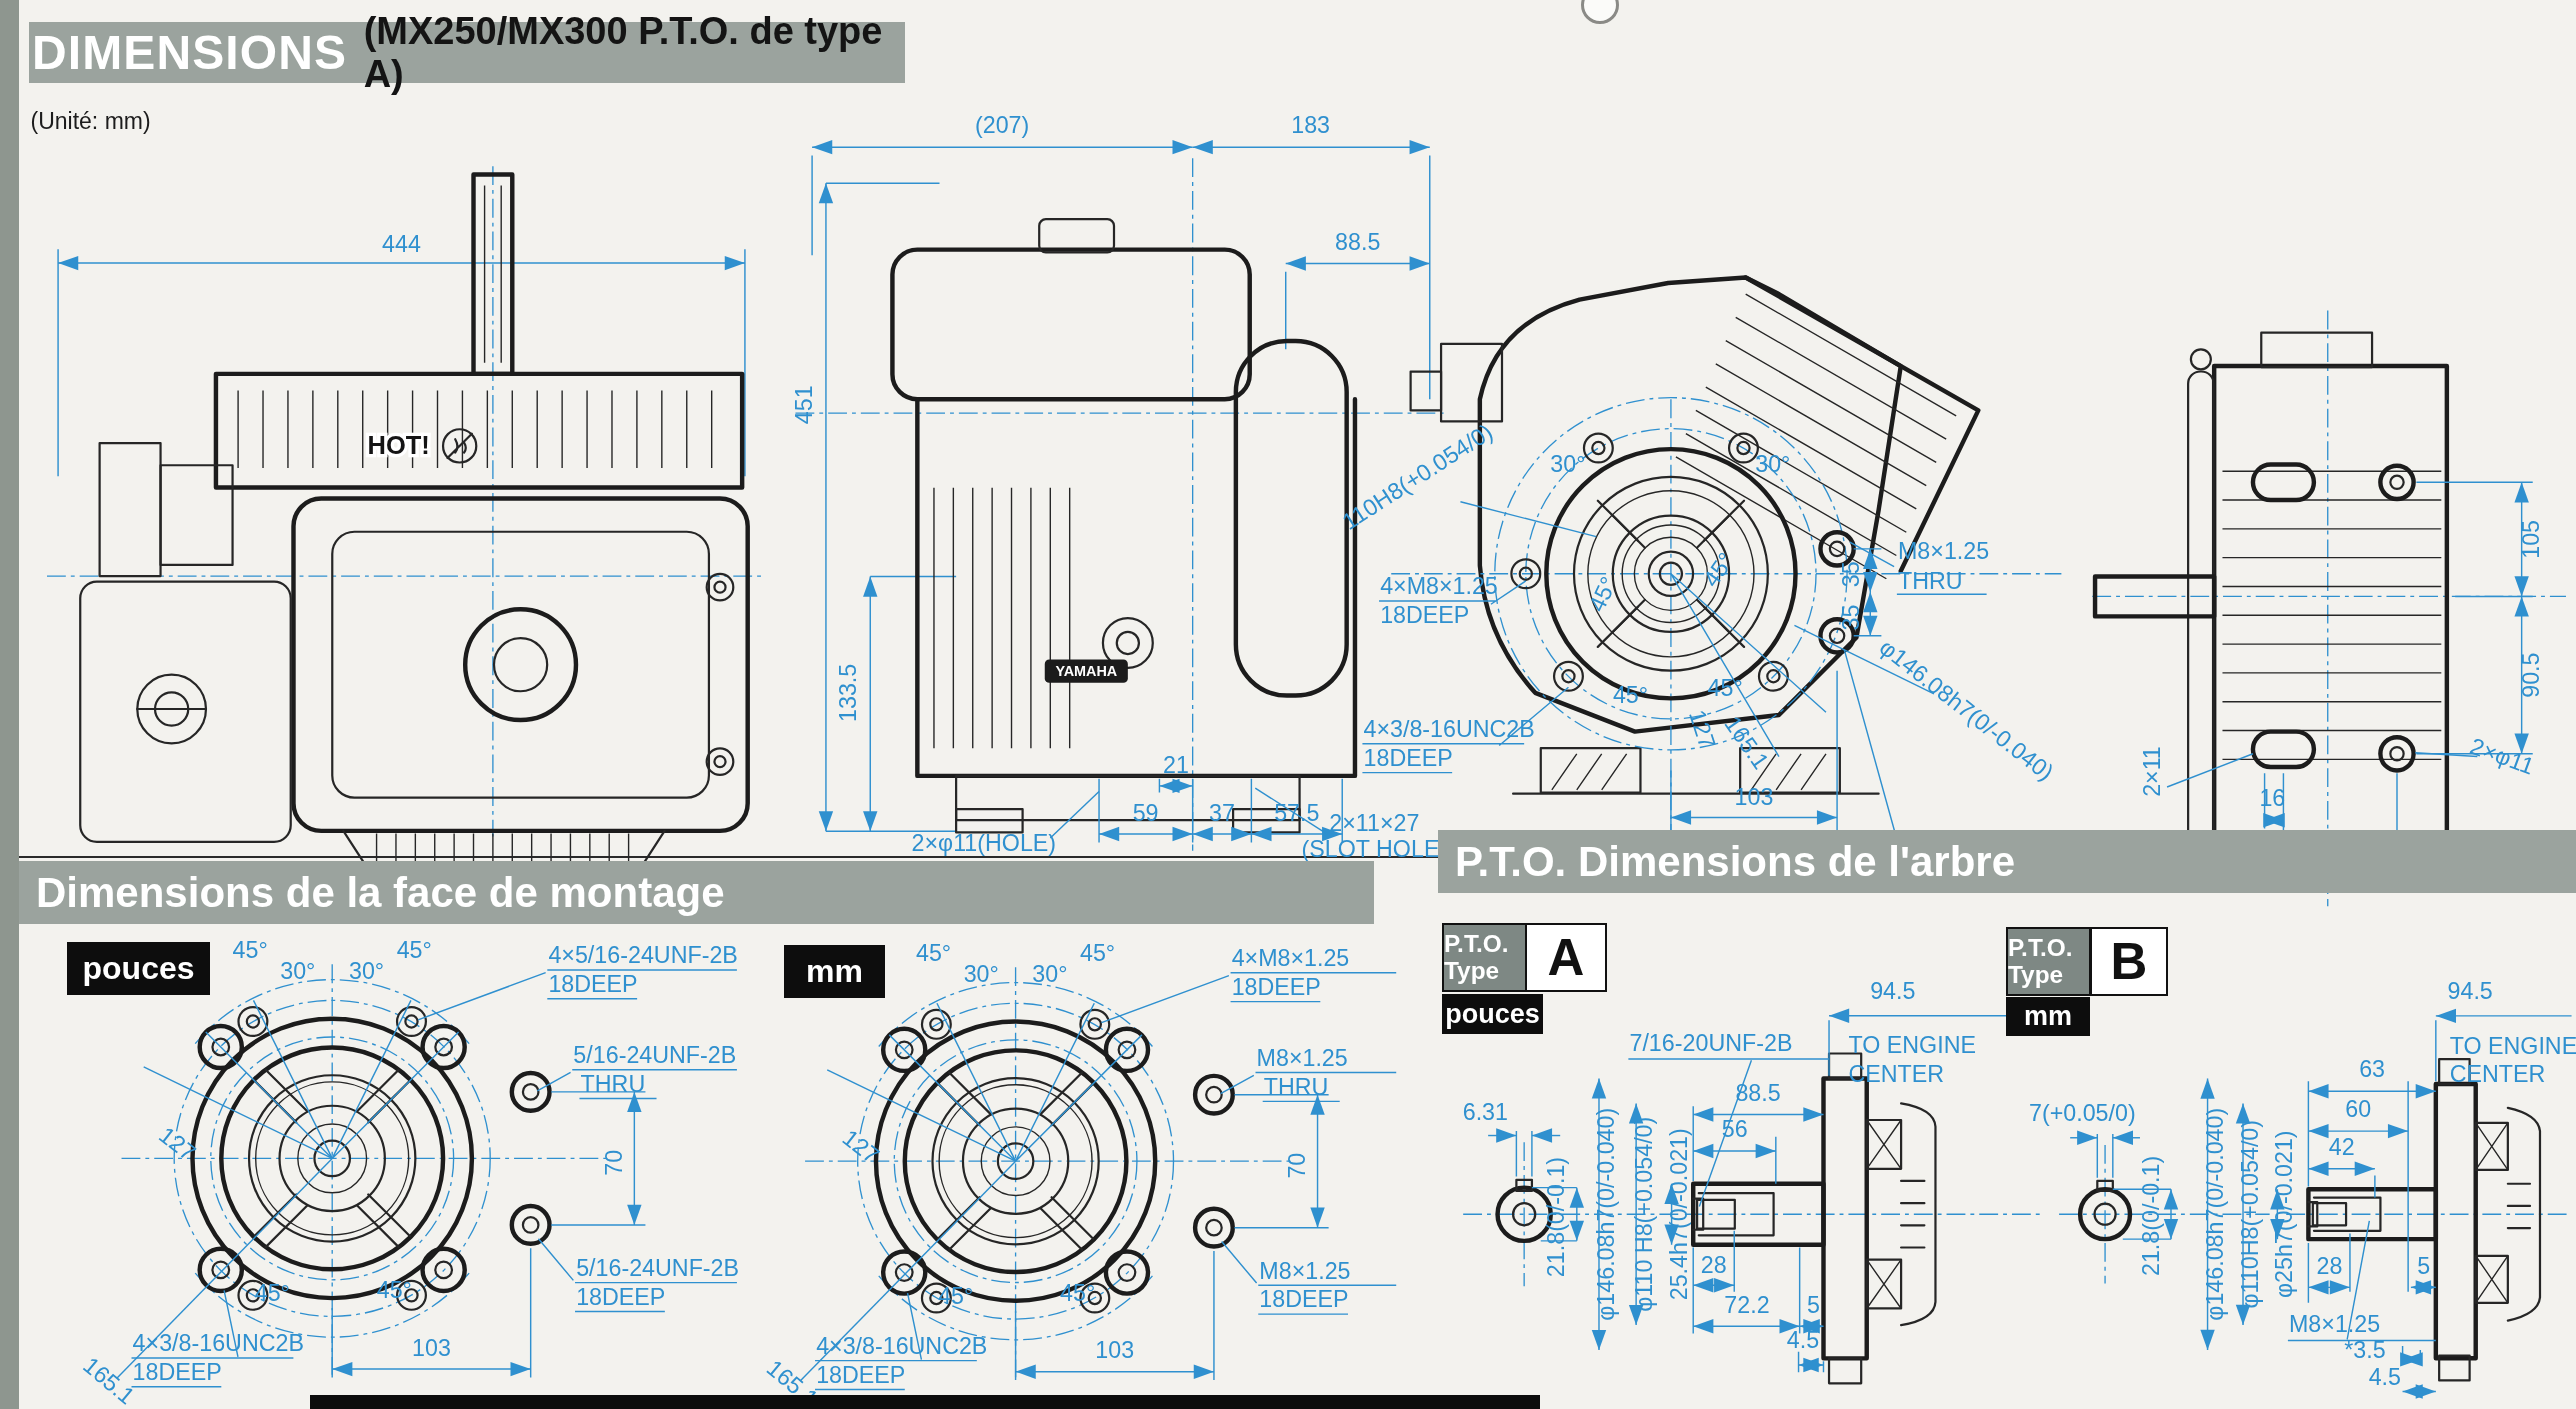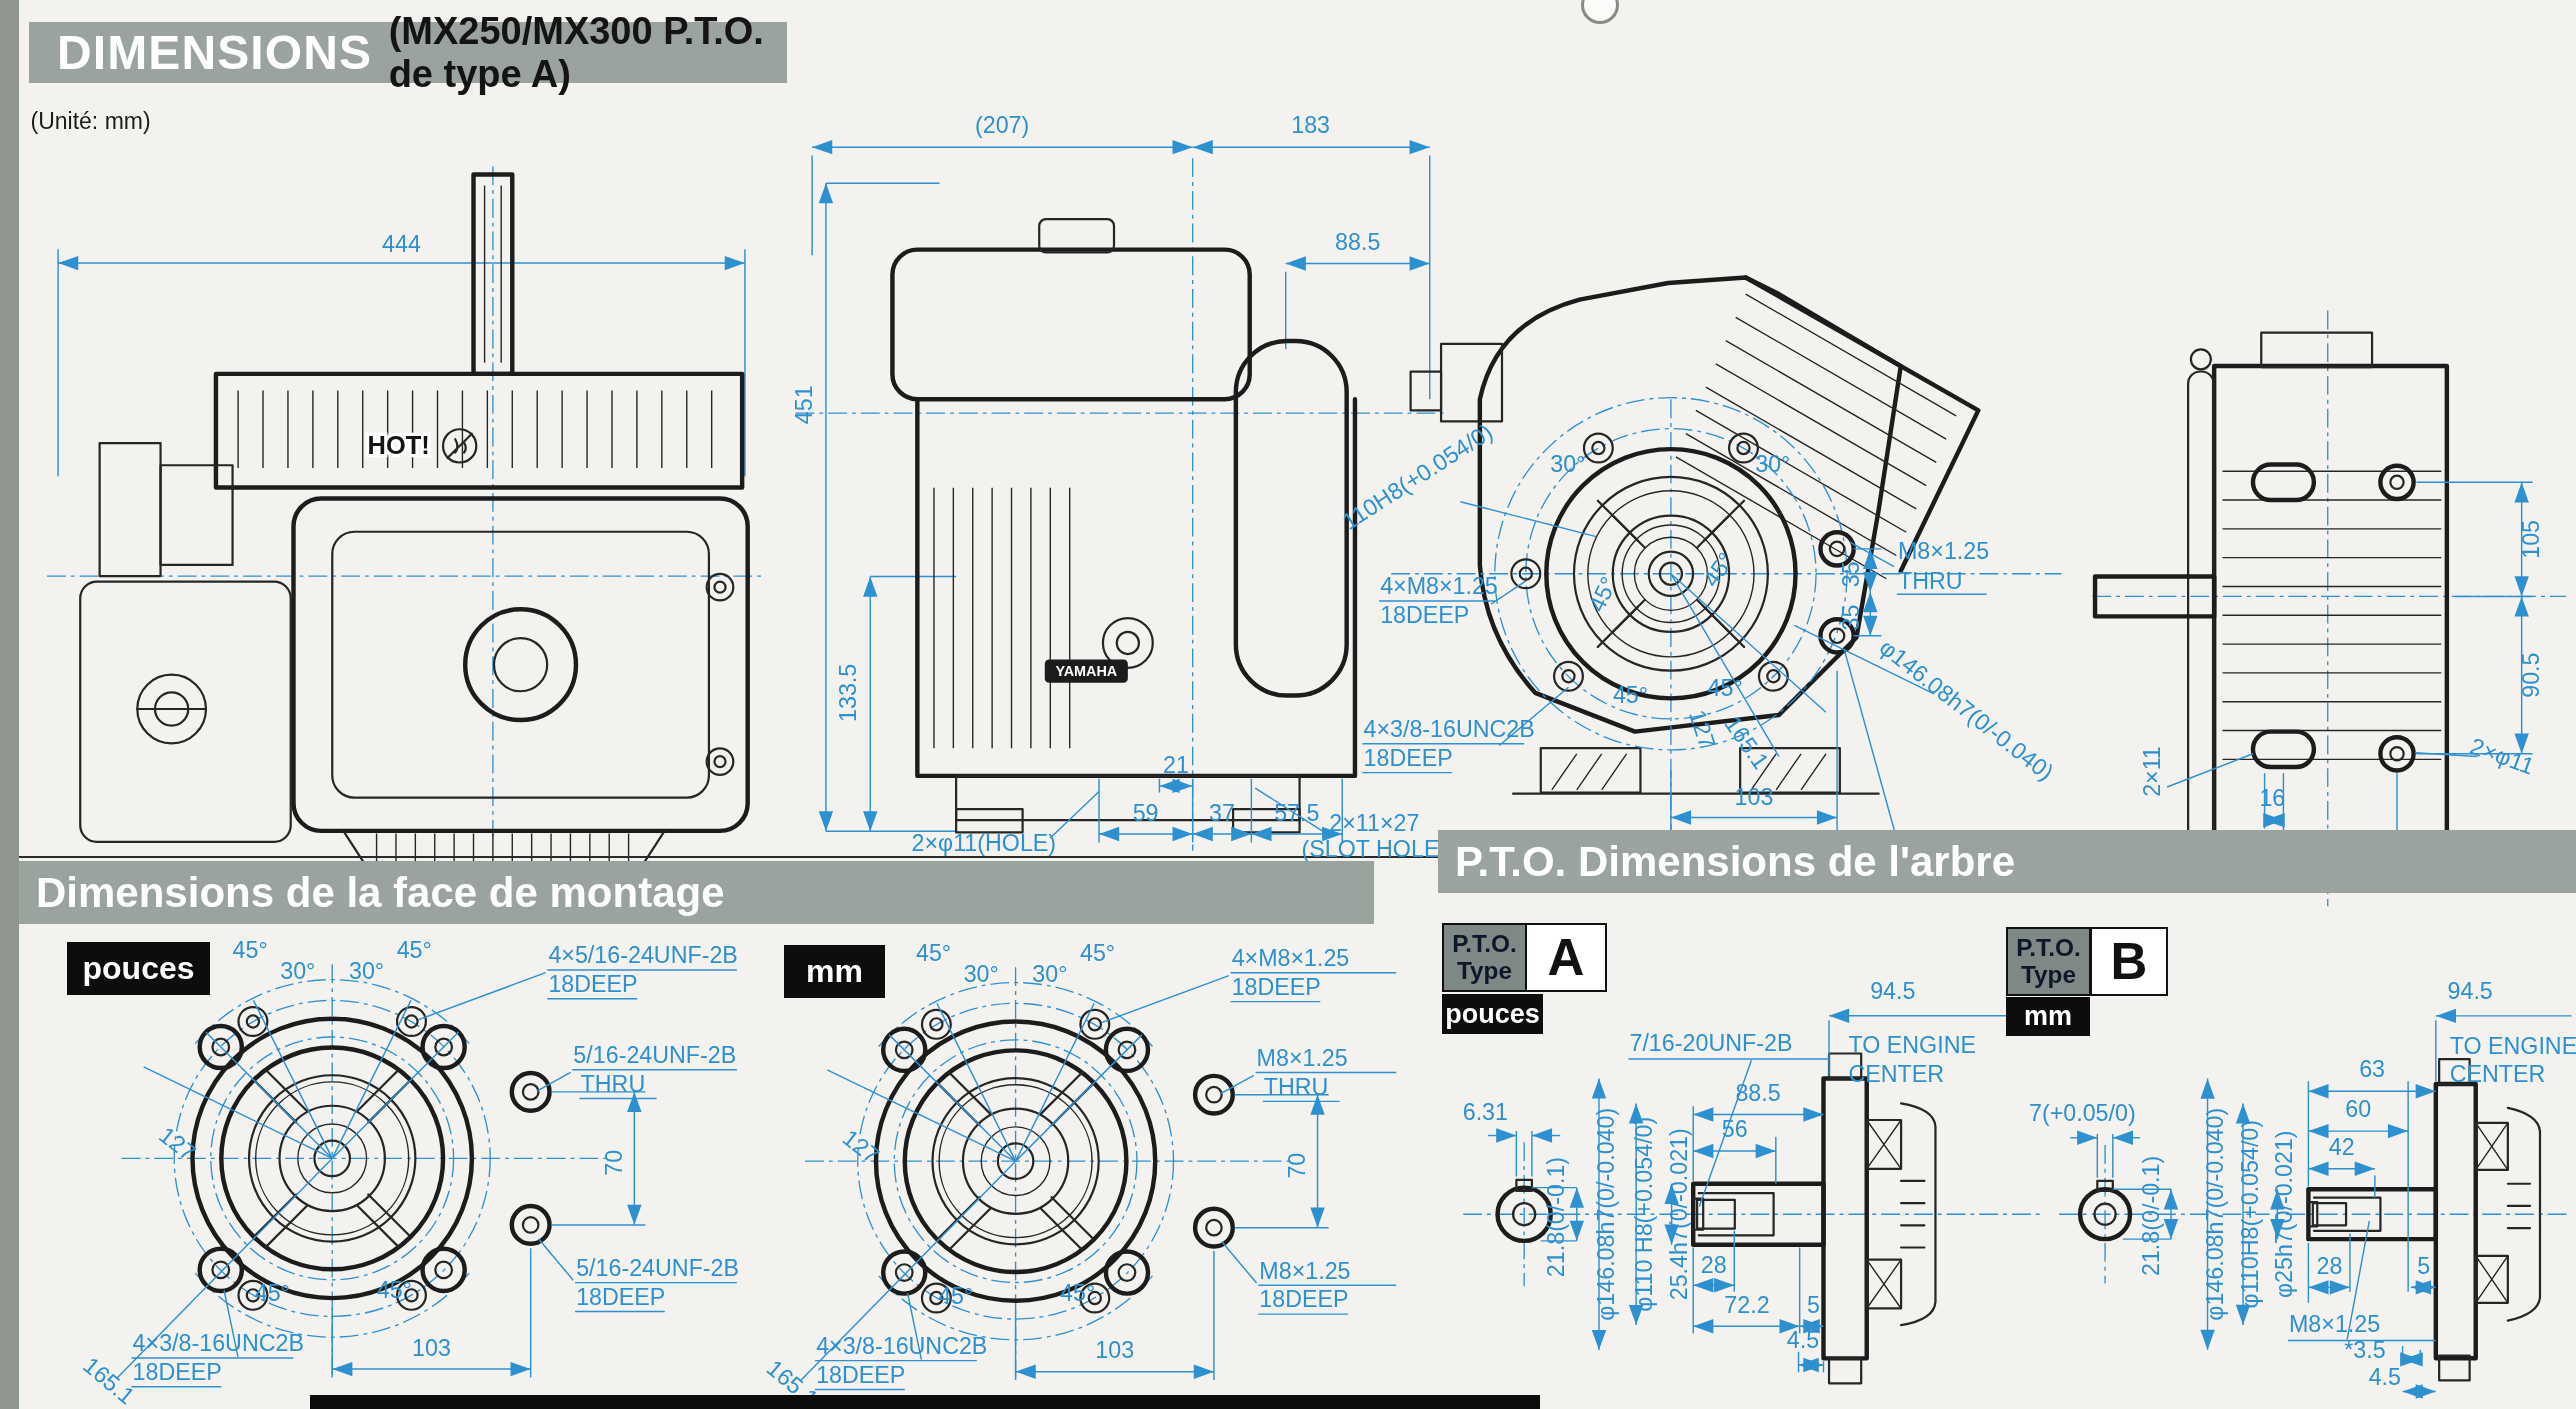--- a/index.html
+++ b/index.html
@@ -1,35 +1,35 @@
 <!DOCTYPE html>
 <html style="font-size:9px"><head>
 <meta charset="utf-8">
 <style>
   html,body{margin:0;padding:0;background:#d8d6d0;}
   .page{position:relative;width:2576px;height:1409px;background:#f3f2ee;overflow:hidden;
         font-family:"Liberation Sans",sans-serif;}
   .edge-strip{position:absolute;left:0;top:0;width:19px;height:1409px;background:#8e968f;}
   .panel-rule{position:absolute;left:19px;top:856px;width:2557px;height:2.2px;background:#2a2a2a;}
-  .titlebar{position:absolute;left:29px;top:22px;width:758px;height:61px;background:#9ba39e;
-            display:flex;align-items:center;padding-left:28px;box-sizing:border-box;}
+  .titlebar{position:absolute;left:29px;top:22px;width:876px;height:61px;background:#9ba39e;
+            display:flex;align-items:center;padding-left:3px;box-sizing:border-box;}
   .titlebar .big{color:#ffffff;font-size:48px;font-weight:bold;letter-spacing:1.1px;}
   .titlebar .sub{color:#141414;font-size:38px;font-weight:bold;margin-left:16.6px;}
   .unitnote{position:absolute;left:30.5px;top:108px;font-size:23px;color:#1c1c1c;}
   .secbar{position:absolute;height:63px;background:#9ba39e;color:#fff;font-weight:bold;
           font-size:42px;display:flex;align-items:center;padding-left:17px;box-sizing:border-box;}
   .secbar.montage{left:19px;top:861px;width:1355px;}
   .secbar.pto{left:1438px;top:830px;width:1138px;}
   .tag{position:absolute;background:#0d0d0d;color:#fff;font-weight:bold;display:flex;
        align-items:center;justify-content:center;}
   .tag.inch{left:67px;top:942px;width:143px;height:53px;font-size:32px;}
   .tag.mmt{left:784px;top:945px;width:101px;height:53px;font-size:32px;}
-  .ptotag-grey{position:absolute;background:#7e8884;border:2.8px solid #111;color:#0f172a;
+  .ptotag-grey{position:absolute;background:#7e8884;border:2.8px solid #111;color:#ffffff;
        font-weight:bold;font-size:24.4px;line-height:1.1;display:flex;flex-direction:column;
-       align-items:center;justify-content:center;}
+       justify-content:center;}
   .ptotag-letter{position:absolute;background:#fff;border:2.8px solid #111;color:#111;
        font-weight:bold;font-size:51px;display:flex;align-items:center;justify-content:center;}
   .ptotag-unit{position:absolute;background:#0d0d0d;color:#fff;font-weight:bold;font-size:27px;
        display:flex;align-items:center;justify-content:center;}
   .punch-hole{position:absolute;left:1581px;top:-14.4px;width:32px;height:32px;border-radius:50%;
        background:#fbfbf9;border:3.9px solid #8a8a86;}
   .footer-bar{position:absolute;left:310px;top:1395px;width:1230px;height:14.4px;background:#0c0c0c;}
   svg{position:absolute;overflow:visible;}
   svg text{font-family:"Liberation Sans",sans-serif;}
   .k{stroke:#262626;fill:none;stroke-width:4;stroke-linecap:round;stroke-linejoin:round;}

